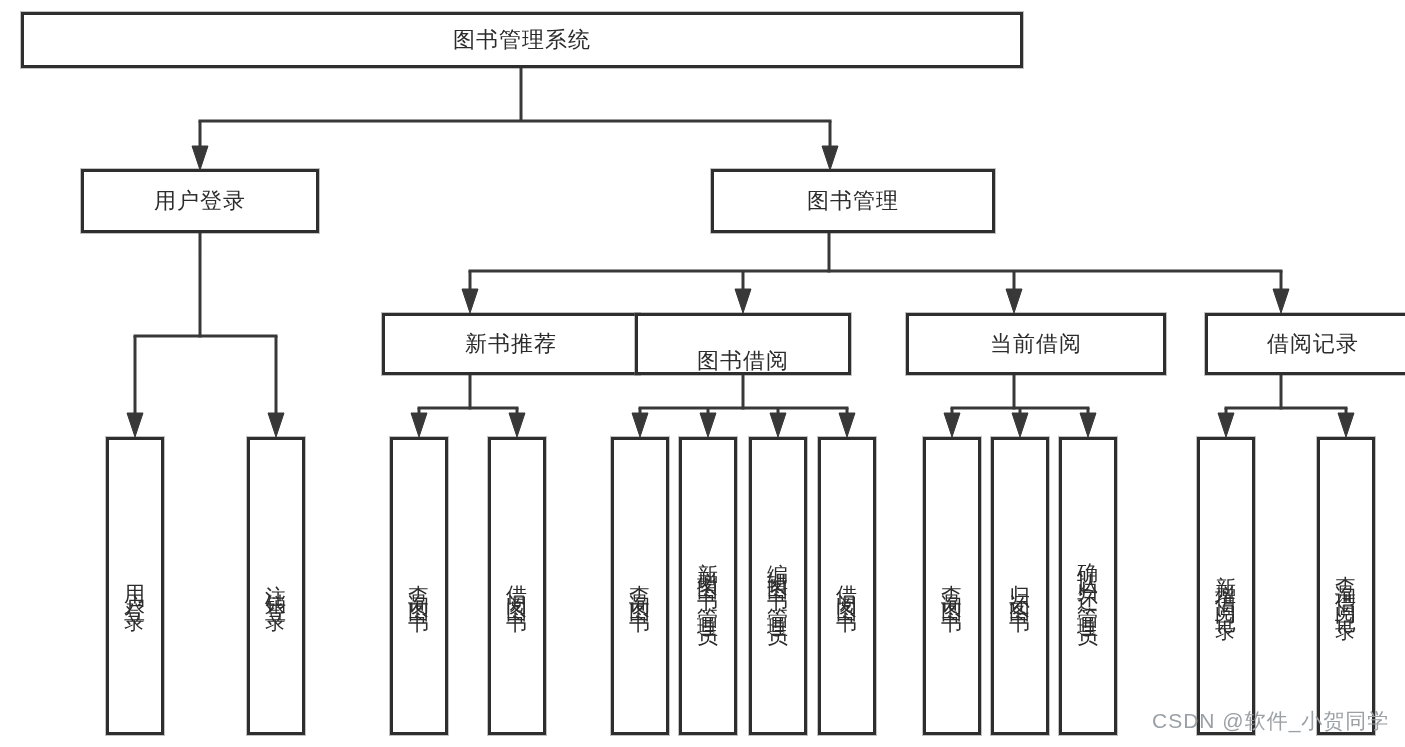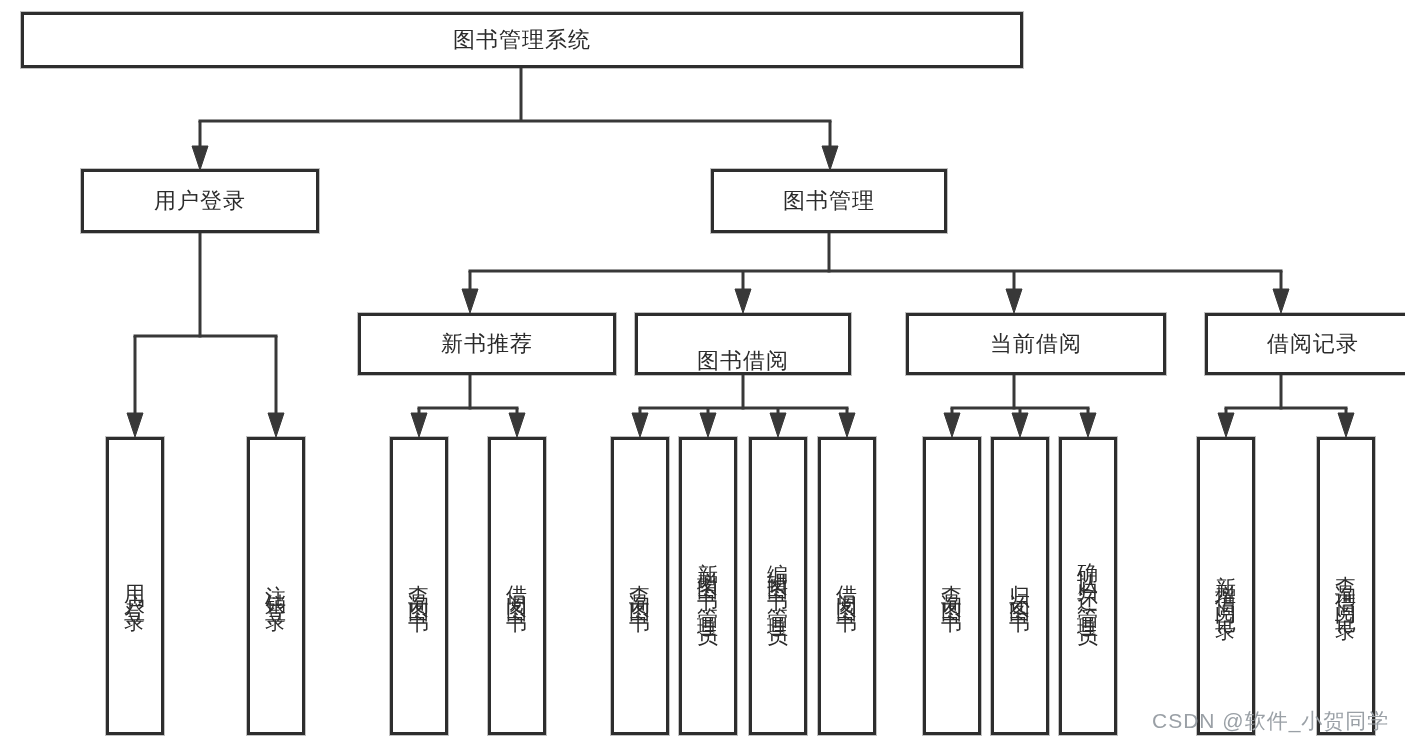--- a/index.html
+++ b/index.html
@@ -130,25 +130,25 @@
     <polygon points="1338,413 1354,413 1346,437" stroke-width="1"></polygon>
   </svg>
 
   <div class="node h-node root-node">
     <span>图书管理系统</span>
   </div>
 
   <div class="node h-node lvl2" style="left:81px;width:238px;">
     <span>用户登录</span>
   </div>
-  <div class="node h-node lvl2" style="left:711px;width:236px;">
+  <div class="node h-node lvl2" style="left:711px;width:284px;">
     <span>图书管理</span>
   </div>
 
-  <div class="node h-node lvl3" style="left:358px;width:258px;justify-content:center;">
+  <div class="node h-node lvl3" style="left:382px;width:258px;justify-content:center;">
     <span>新书推荐</span>
   </div>
   <div class="node h-node lvl3" style="left:635px;width:216px;align-items:flex-end;">
     <span>图书借阅</span>
   </div>
   <div class="node h-node lvl3" style="left:906px;width:260px;">
     <span>当前借阅</span>
   </div>
   <div class="node h-node lvl3" style="left:1173px;width:216px;margin-left:32px;">
     <span>借阅记录</span>

